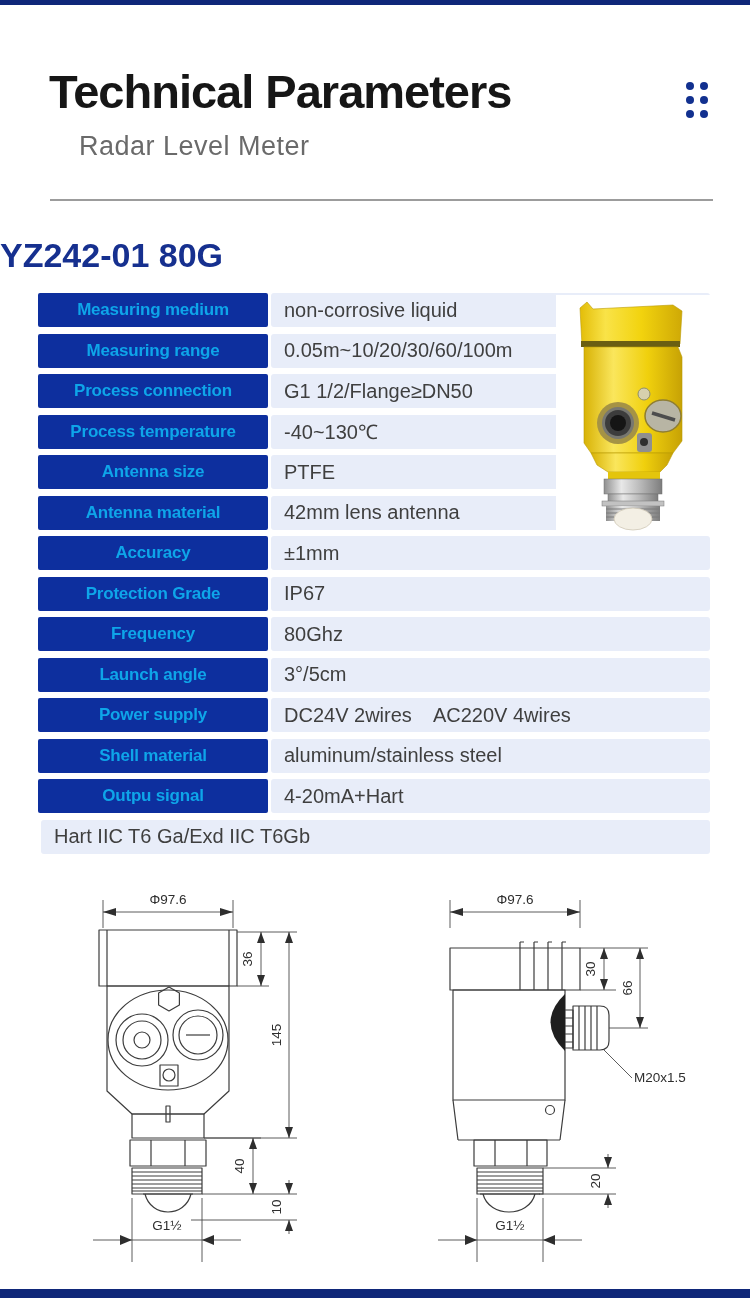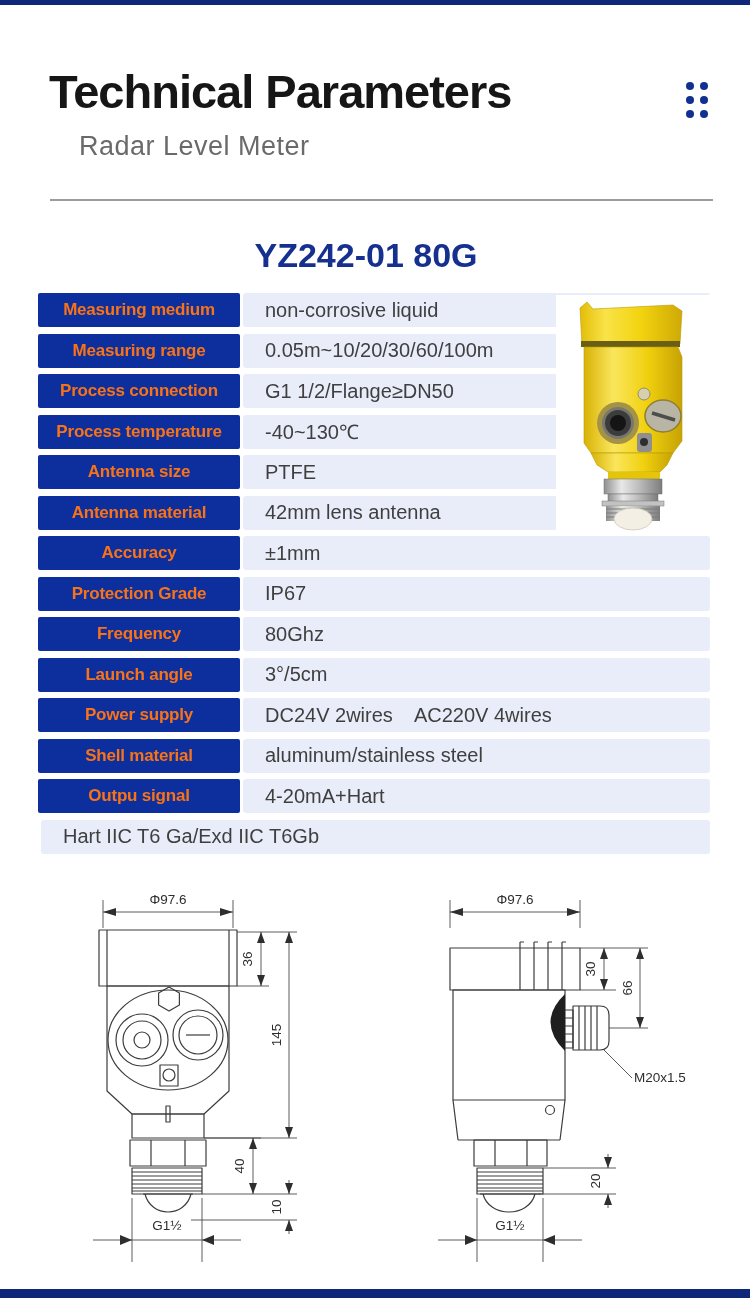--- a/index.html
+++ b/index.html
@@ -26,34 +26,34 @@
   }
   .dots-grid {
     position:absolute; left:686px; top:82px;
     display:grid; grid-template-columns:repeat(2,8px); grid-auto-rows:8px; gap:6px;
   }
   .dot { width:8px; height:8px; border-radius:50%; background:#12308f; }
   .divider {
     position:absolute; left:50px; top:199px; width:663px; height:2px; background:#9c9c9c;
   }
   .model-title {
-    position:absolute; left:0; top:236px; width:732px; text-align:center;
+    position:absolute; left:0; top:236px; width:732px; 
     font-size:34px; font-weight:700; color:#16308f;
   }
   .spec-table { position:absolute; left:38px; top:293px; width:672px; }
   .spec-row { display:flex; height:34px; margin-bottom:6.5px; }
   .spec-label {
-    width:202px; background:#0d2f9e; color:#f97316; border-radius:2px;
+    width:230px; background:#0d2f9e; color:#0ea5e9; border-radius:2px;
     font-size:17px; font-weight:700; letter-spacing:-0.2px;
     display:flex; align-items:center; justify-content:center; text-align:center;
   }
   .spec-value {
     flex:1; margin-left:3px; background:#e8edf9; border-radius:3px;
     font-size:20px; color:#3f3f3f; white-space:pre-wrap;
-    display:flex; align-items:center; padding-left:22px;
+    display:flex; align-items:center; padding-left:13px;
   }
   .photo-card {
     position:absolute; left:556px; top:295px; width:189px; height:238px; background:#ffffff;
   }
   .drawing-front { position:absolute; left:85px;  top:888px; }
   .drawing-side  { position:absolute; left:432px; top:888px; }
   .dev  { stroke:#3c3c3c; stroke-width:1.2; fill:none; stroke-linejoin:round; }
   .dim  { stroke:#4a4a4a; stroke-width:0.9; fill:none; }
   .arr  { fill:#2e2e2e; stroke:none; }
   .dtxt { font-family:"Liberation Sans",sans-serif; font-size:13.5px; fill:#2e2e2e; }

